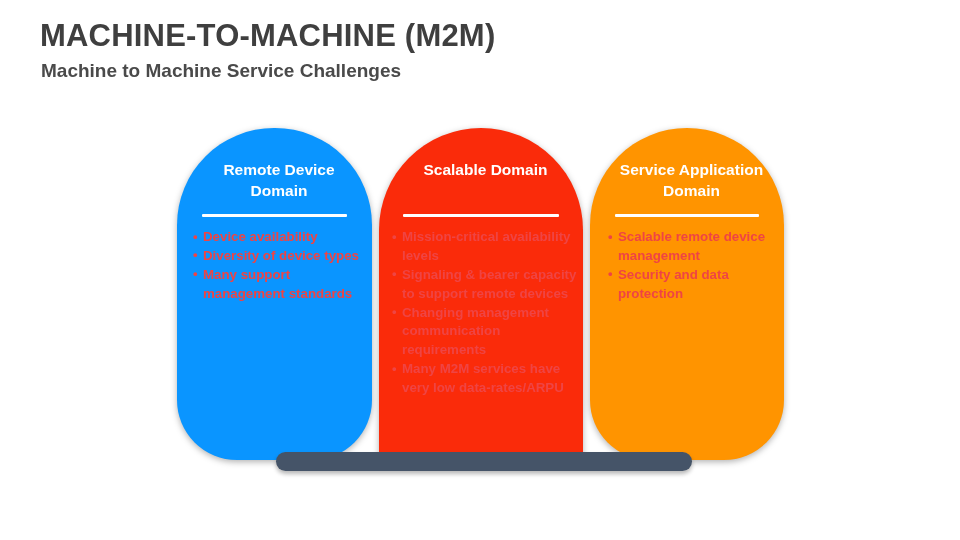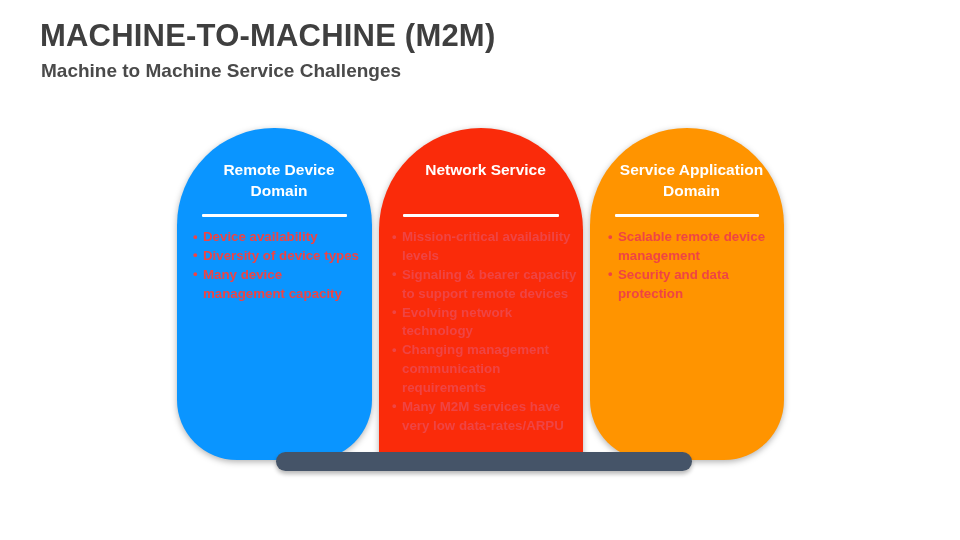--- a/index.html
+++ b/index.html
@@ -91,32 +91,31 @@
 
   <div class="subtitle">Machine to Machine Service Challenges</div>
 
   <div class="col col-blue">
     <div class="body"></div>
     <div class="heading">Remote Device Domain</div>
     <div class="rule"></div>
     <ul class="bullets">
       <li>Device availability</li>
       <li>Diversity of device types</li>
-      <li>Many device management capacity</li>
+      <li>Many support management standards</li>
     </ul>
   </div>
 
   <div class="col col-red">
     <div class="body"></div>
-    <div class="heading">Network Service</div>
+    <div class="heading">Scalable Domain</div>
     <div class="rule"></div>
     <ul class="bullets">
       <li>Mission-critical availability levels</li>
       <li>Signaling &amp; bearer capacity to support remote devices</li>
-      <li>Evolving network technology</li>
       <li>Changing management communication requirements</li>
       <li>Many M2M services have very low data-rates/ARPU</li>
     </ul>
   </div>
 
   <div class="col col-orange">
     <div class="body"></div>
     <div class="heading">Service Application Domain</div>
     <div class="rule"></div>
     <ul class="bullets">

